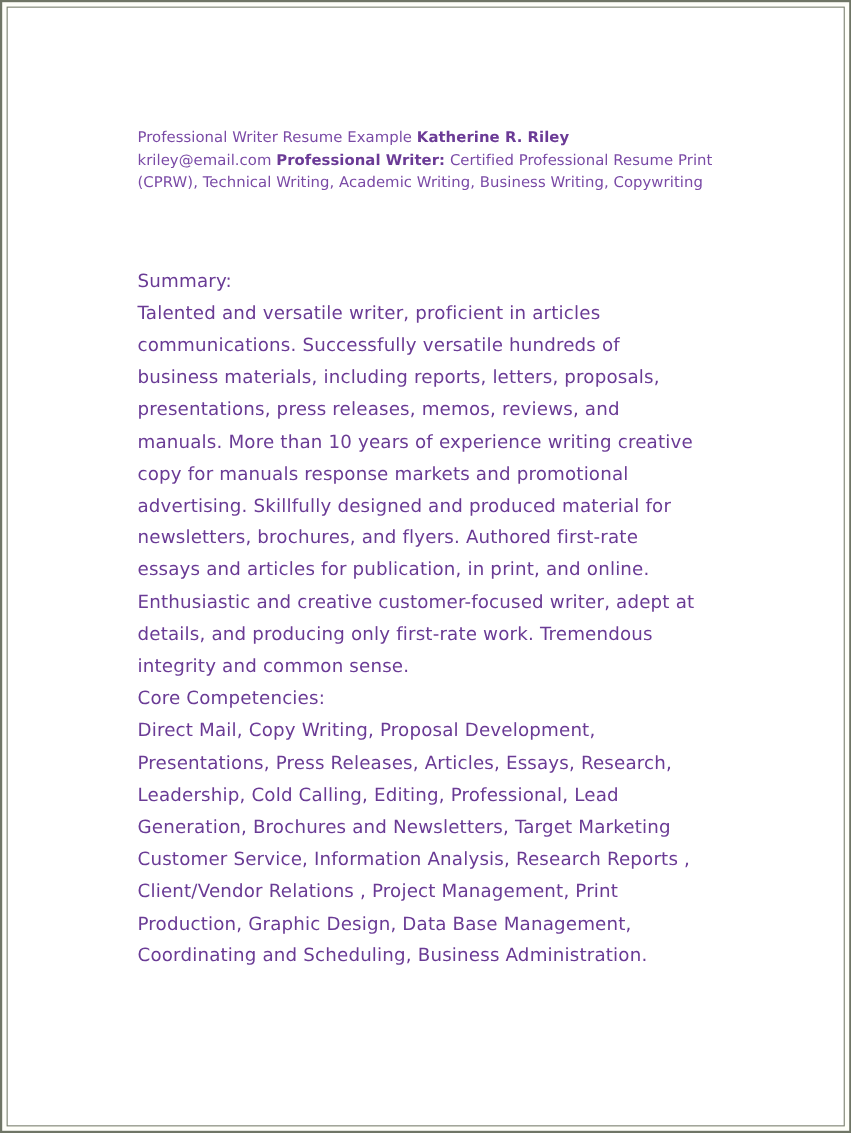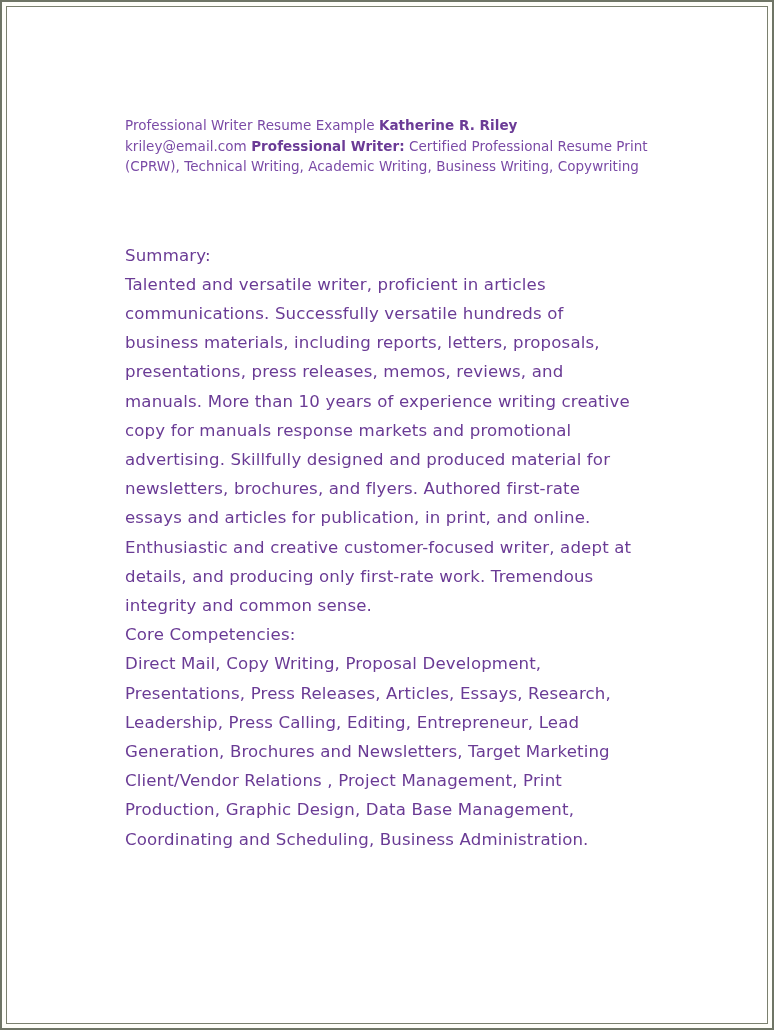--- a/index.html
+++ b/index.html
@@ -88,19 +88,20 @@
     <span class="line">advertising. Skillfully designed and produced material for</span>
     <span class="line">newsletters, brochures, and flyers. Authored first-rate</span>
     <span class="line">essays and articles for publication, in print, and online.</span>
     <span class="line">Enthusiastic and creative customer-focused writer, adept at</span>
     <span class="line">details, and producing only first-rate work. Tremendous</span>
     <span class="line">integrity and common sense.</span>
 
     <span class="line">Core Competencies:</span>
     <span class="line">Direct Mail, Copy Writing, Proposal Development,</span>
     <span class="line">Presentations, Press Releases, Articles, Essays, Research,</span>
-    <span class="line">Leadership, Press Calling, Editing, Entrepreneur, Lead</span>
+    <span class="line">Leadership, Cold Calling, Editing, Professional, Lead</span>
     <span class="line">Generation, Brochures and Newsletters, Target Marketing</span>
+    <span class="line">Customer Service, Information Analysis, Research Reports ,</span>
     <span class="line">Client/Vendor Relations , Project Management, Print</span>
     <span class="line">Production, Graphic Design, Data Base Management,</span>
     <span class="line">Coordinating and Scheduling, Business Administration.</span>
   </div>
 </div>
 
 </body></html>

